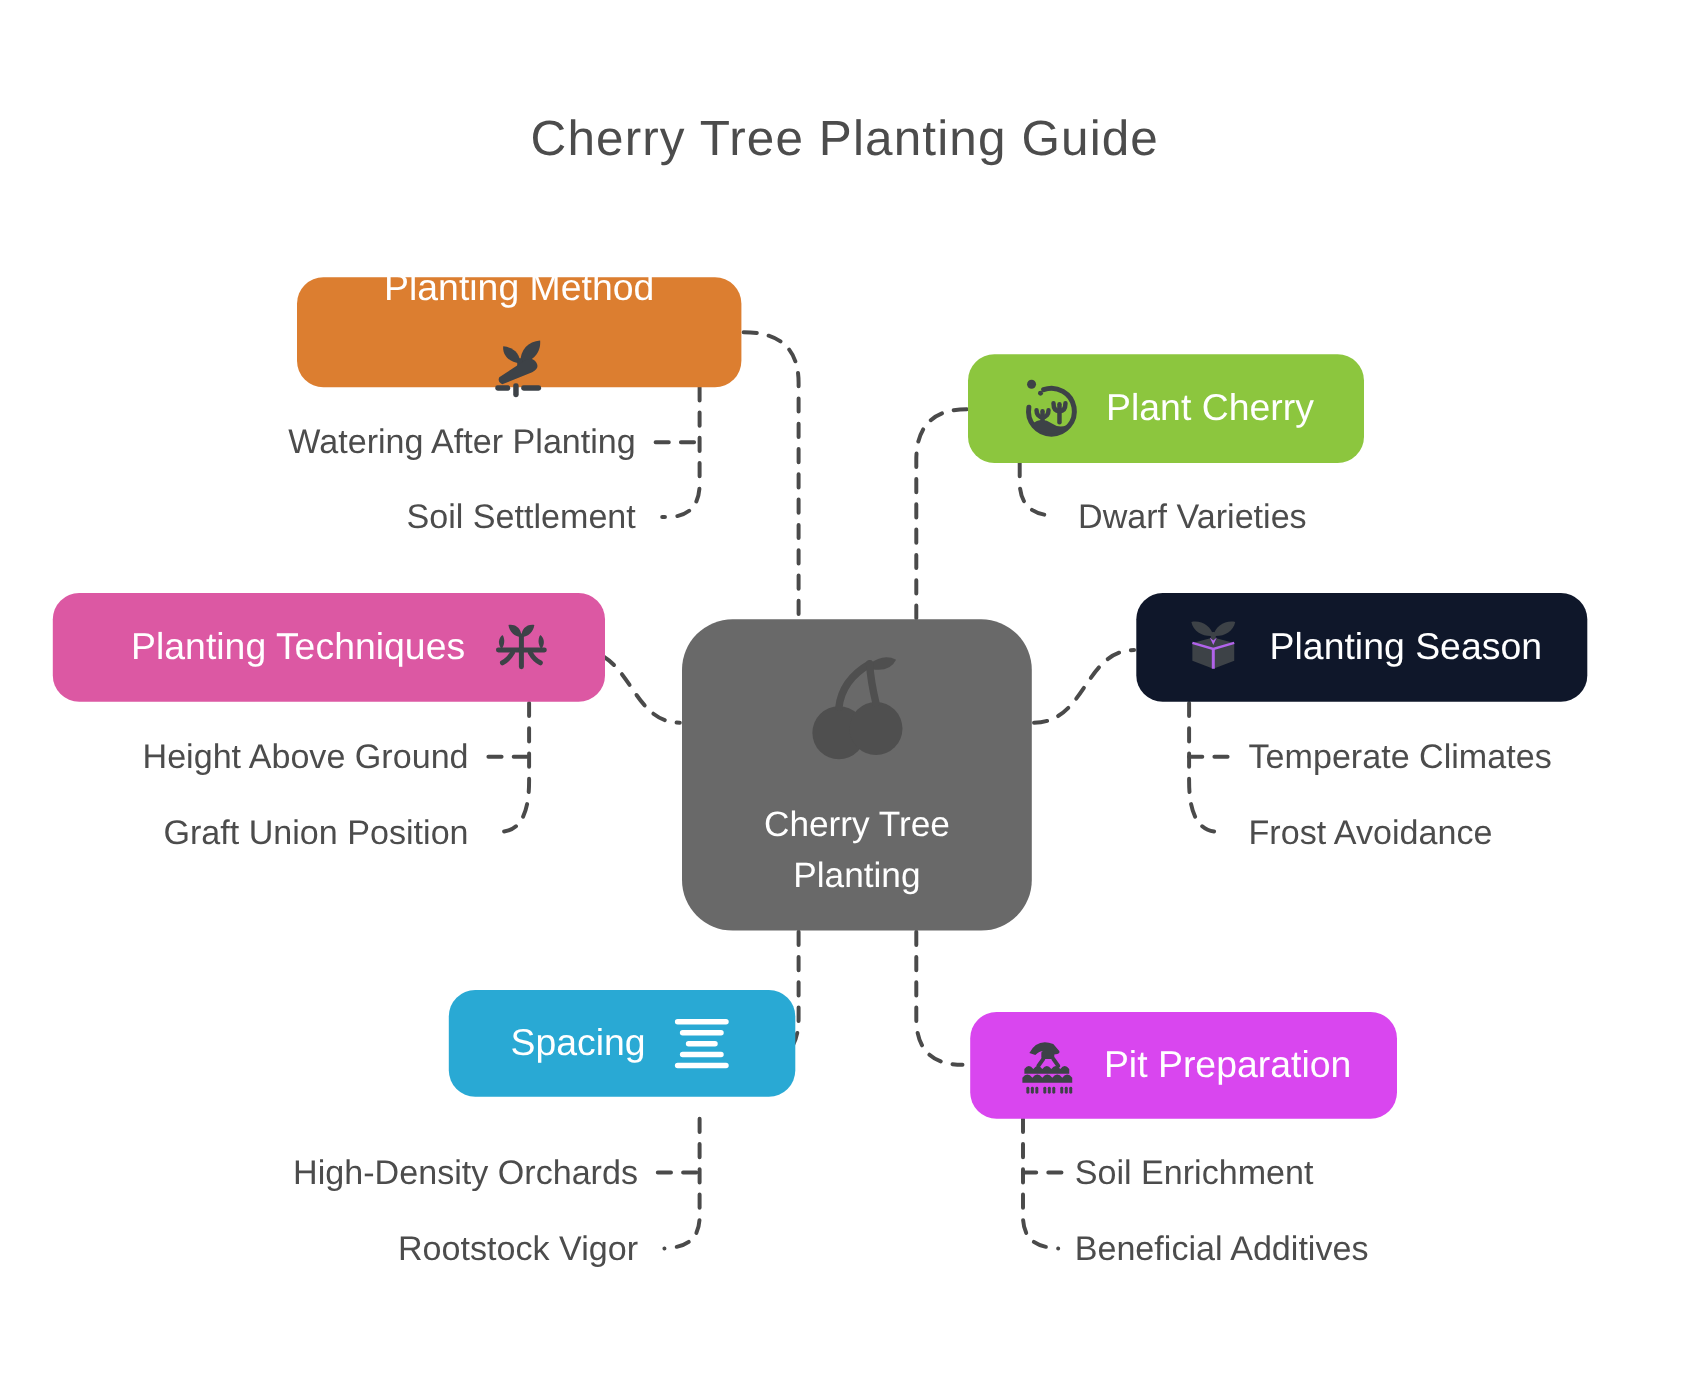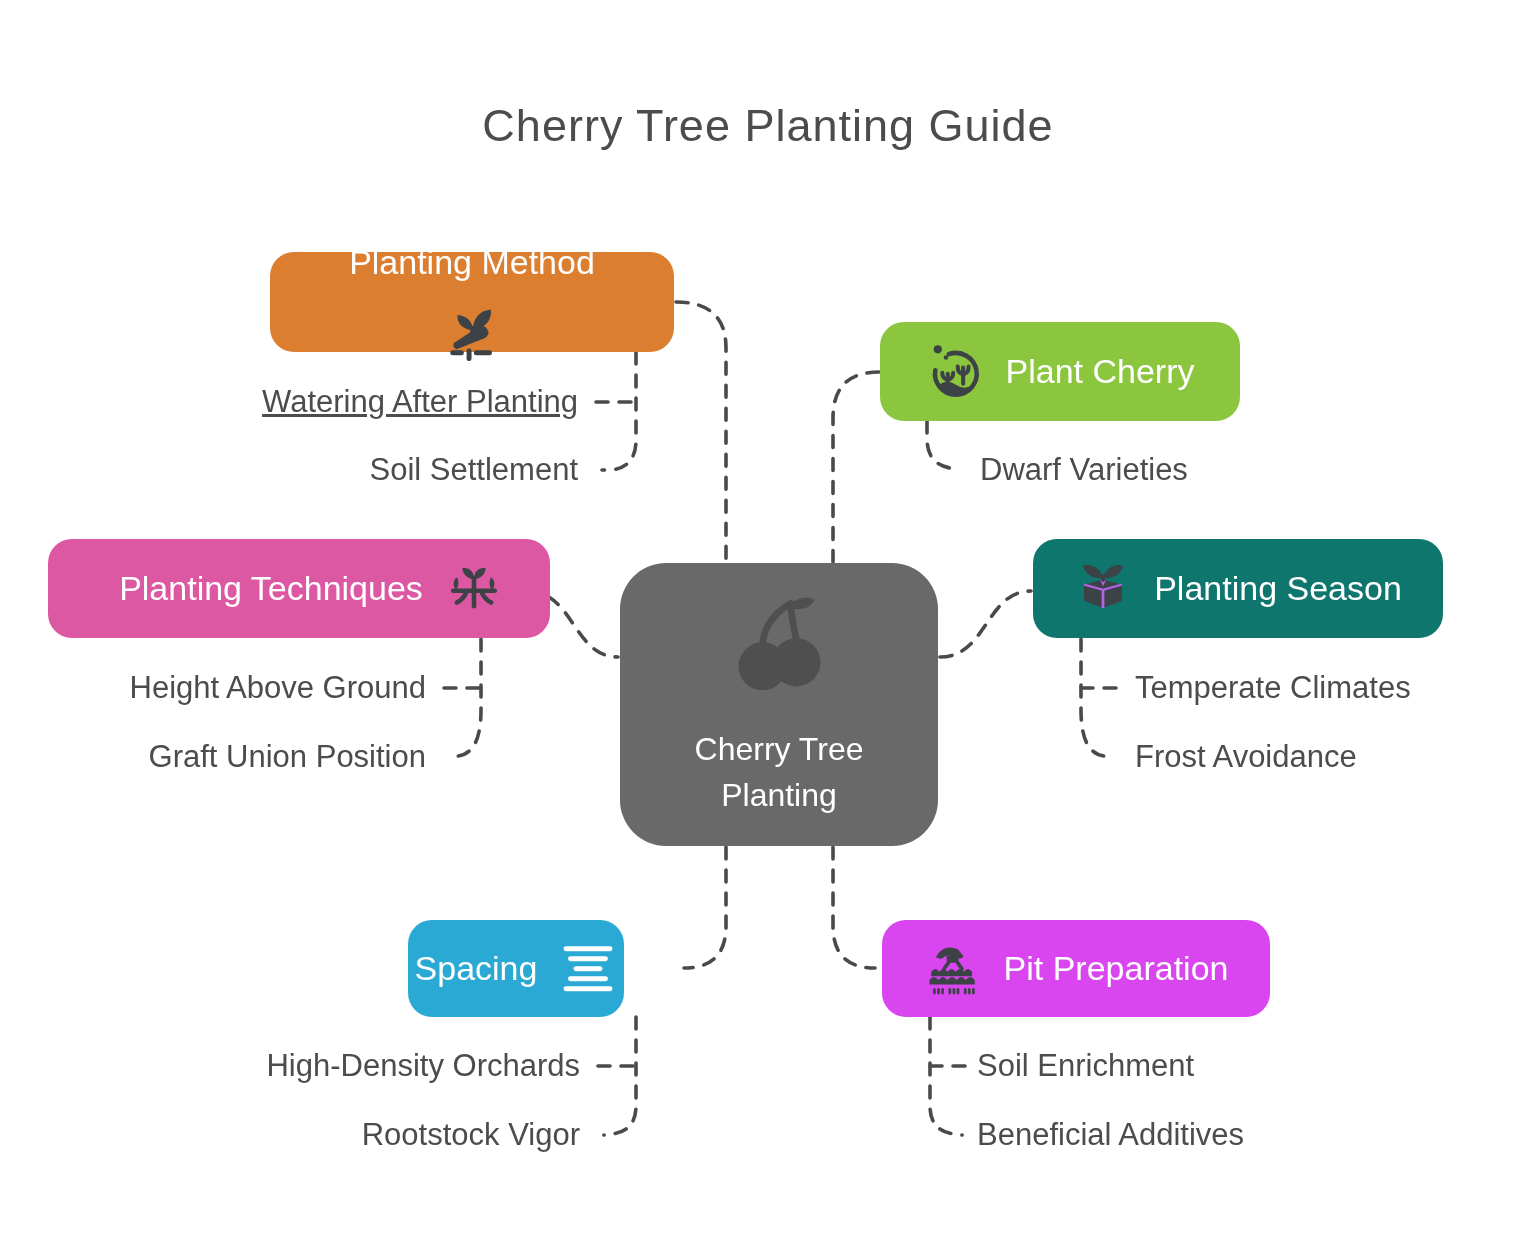--- a/index.html
+++ b/index.html
@@ -21,34 +21,34 @@
     position:absolute;display:flex;align-items:center;justify-content:center;
     gap:22px;border-radius:24px;color:var(--c-nodetext,#fff);
     font-size:34px;font-weight:500;white-space:nowrap;
   }
   .node .icon{width:58px;height:58px;flex:0 0 auto;color:var(--c-icondark,#3d4247);}
   .node .icon.icon-light{color:#ffffff;}
   .n-pm{left:270px;top:252px;width:404px;height:100px;flex-direction:column;}
   .n-pd{left:880px;top:322px;width:360px;height:99px;}
   .n-pt{left:48px;top:539px;width:478px;height:99px;padding-left:24px;}
   .n-ps{left:1033px;top:539px;width:410px;height:99px;}
-  .n-sp{left:408px;top:920px;width:216px;height:97px;}
+  .n-sp{left:408px;top:900px;width:315px;height:97px;}
   .n-pp{left:882px;top:920px;width:388px;height:97px;}
   .center{
     left:620px;top:563px;width:318px;height:283px;border-radius:46px;
     flex-direction:column;gap:28px;font-weight:400;font-size:32px;line-height:46px;
     text-align:center;
   }
   .center .cherry{width:118px;height:106px;color:var(--c-cherry,#4f4f4f);}
   .child{
     position:absolute;font-size:31px;font-weight:400;line-height:44px;
     color:var(--c-label,#4c4c4c);white-space:nowrap;
   }
   .ralign{text-align:right;}
-  .c-pm0{right:958px;top:380px;text-decoration:underline;} .c-pm1{right:958px;top:448px;}
+  .c-pm0{right:958px;top:380px;} .c-pm1{right:958px;top:448px;}
   .c-pd0{left:980px;top:448px;}
   .c-pt0{right:1110px;top:666px;} .c-pt1{right:1110px;top:735px;}
   .c-ps0{left:1135px;top:666px;} .c-ps1{left:1135px;top:735px;}
   .c-sp0{right:956px;top:1044px;margin-left:32px;} .c-sp1{right:956px;top:1113px;}
   .c-pp0{left:977px;top:1044px;} .c-pp1{left:977px;top:1113px;}
 </style>
 </head>
 <body>
 
 <div class="canvas">
@@ -120,21 +120,21 @@
       </g>
       <g fill="currentColor">
         <path d="M32 21 C 25 21 20 16 19 9 C 27 8 32 13 32 21 Z"></path>
         <path d="M32 21 C 39 21 44 16 45 9 C 37 8 32 13 32 21 Z"></path>
         <path d="M12 33 C 8 28 9 22 13 19 C 16 23 15 30 12 33 Z"></path>
         <path d="M52 33 C 56 28 55 22 51 19 C 48 23 49 30 52 33 Z"></path>
       </g>
     </svg>
   </div>
 
-  <div class="node n-ps" style="background-color: #0f766e; --node-bg: #B163EA;">
+  <div class="node n-ps" style="background-color: #0f172a; --node-bg: #B163EA;">
     <svg class="icon" viewBox="0 0 64 64">
       <g fill="currentColor">
         <path d="M32 20 C 30 10 20 4 10 6 C 12 16 22 21 32 20 Z"></path>
         <path d="M32 20 C 34 10 44 4 54 6 C 52 16 42 21 32 20 Z"></path>
         <rect x="29.5" y="16" width="5" height="10" rx="2"></rect>
         <path d="M11 27 L 32 33 L 53 27 L 53 45 L 32 53 L 11 45 Z"></path>
         <path d="M11 27 L 32 21.5 L 53 27 L 32 32.5 Z"></path>
       </g>
       <path d="M32 33 V 53" stroke="var(--node-bg,#B163EA)" stroke-width="3" fill="none"></path>
       <path d="M11 27 L 32 33 L 53 27" fill="none" stroke="var(--node-bg,#B163EA)" stroke-width="2.5"></path>

